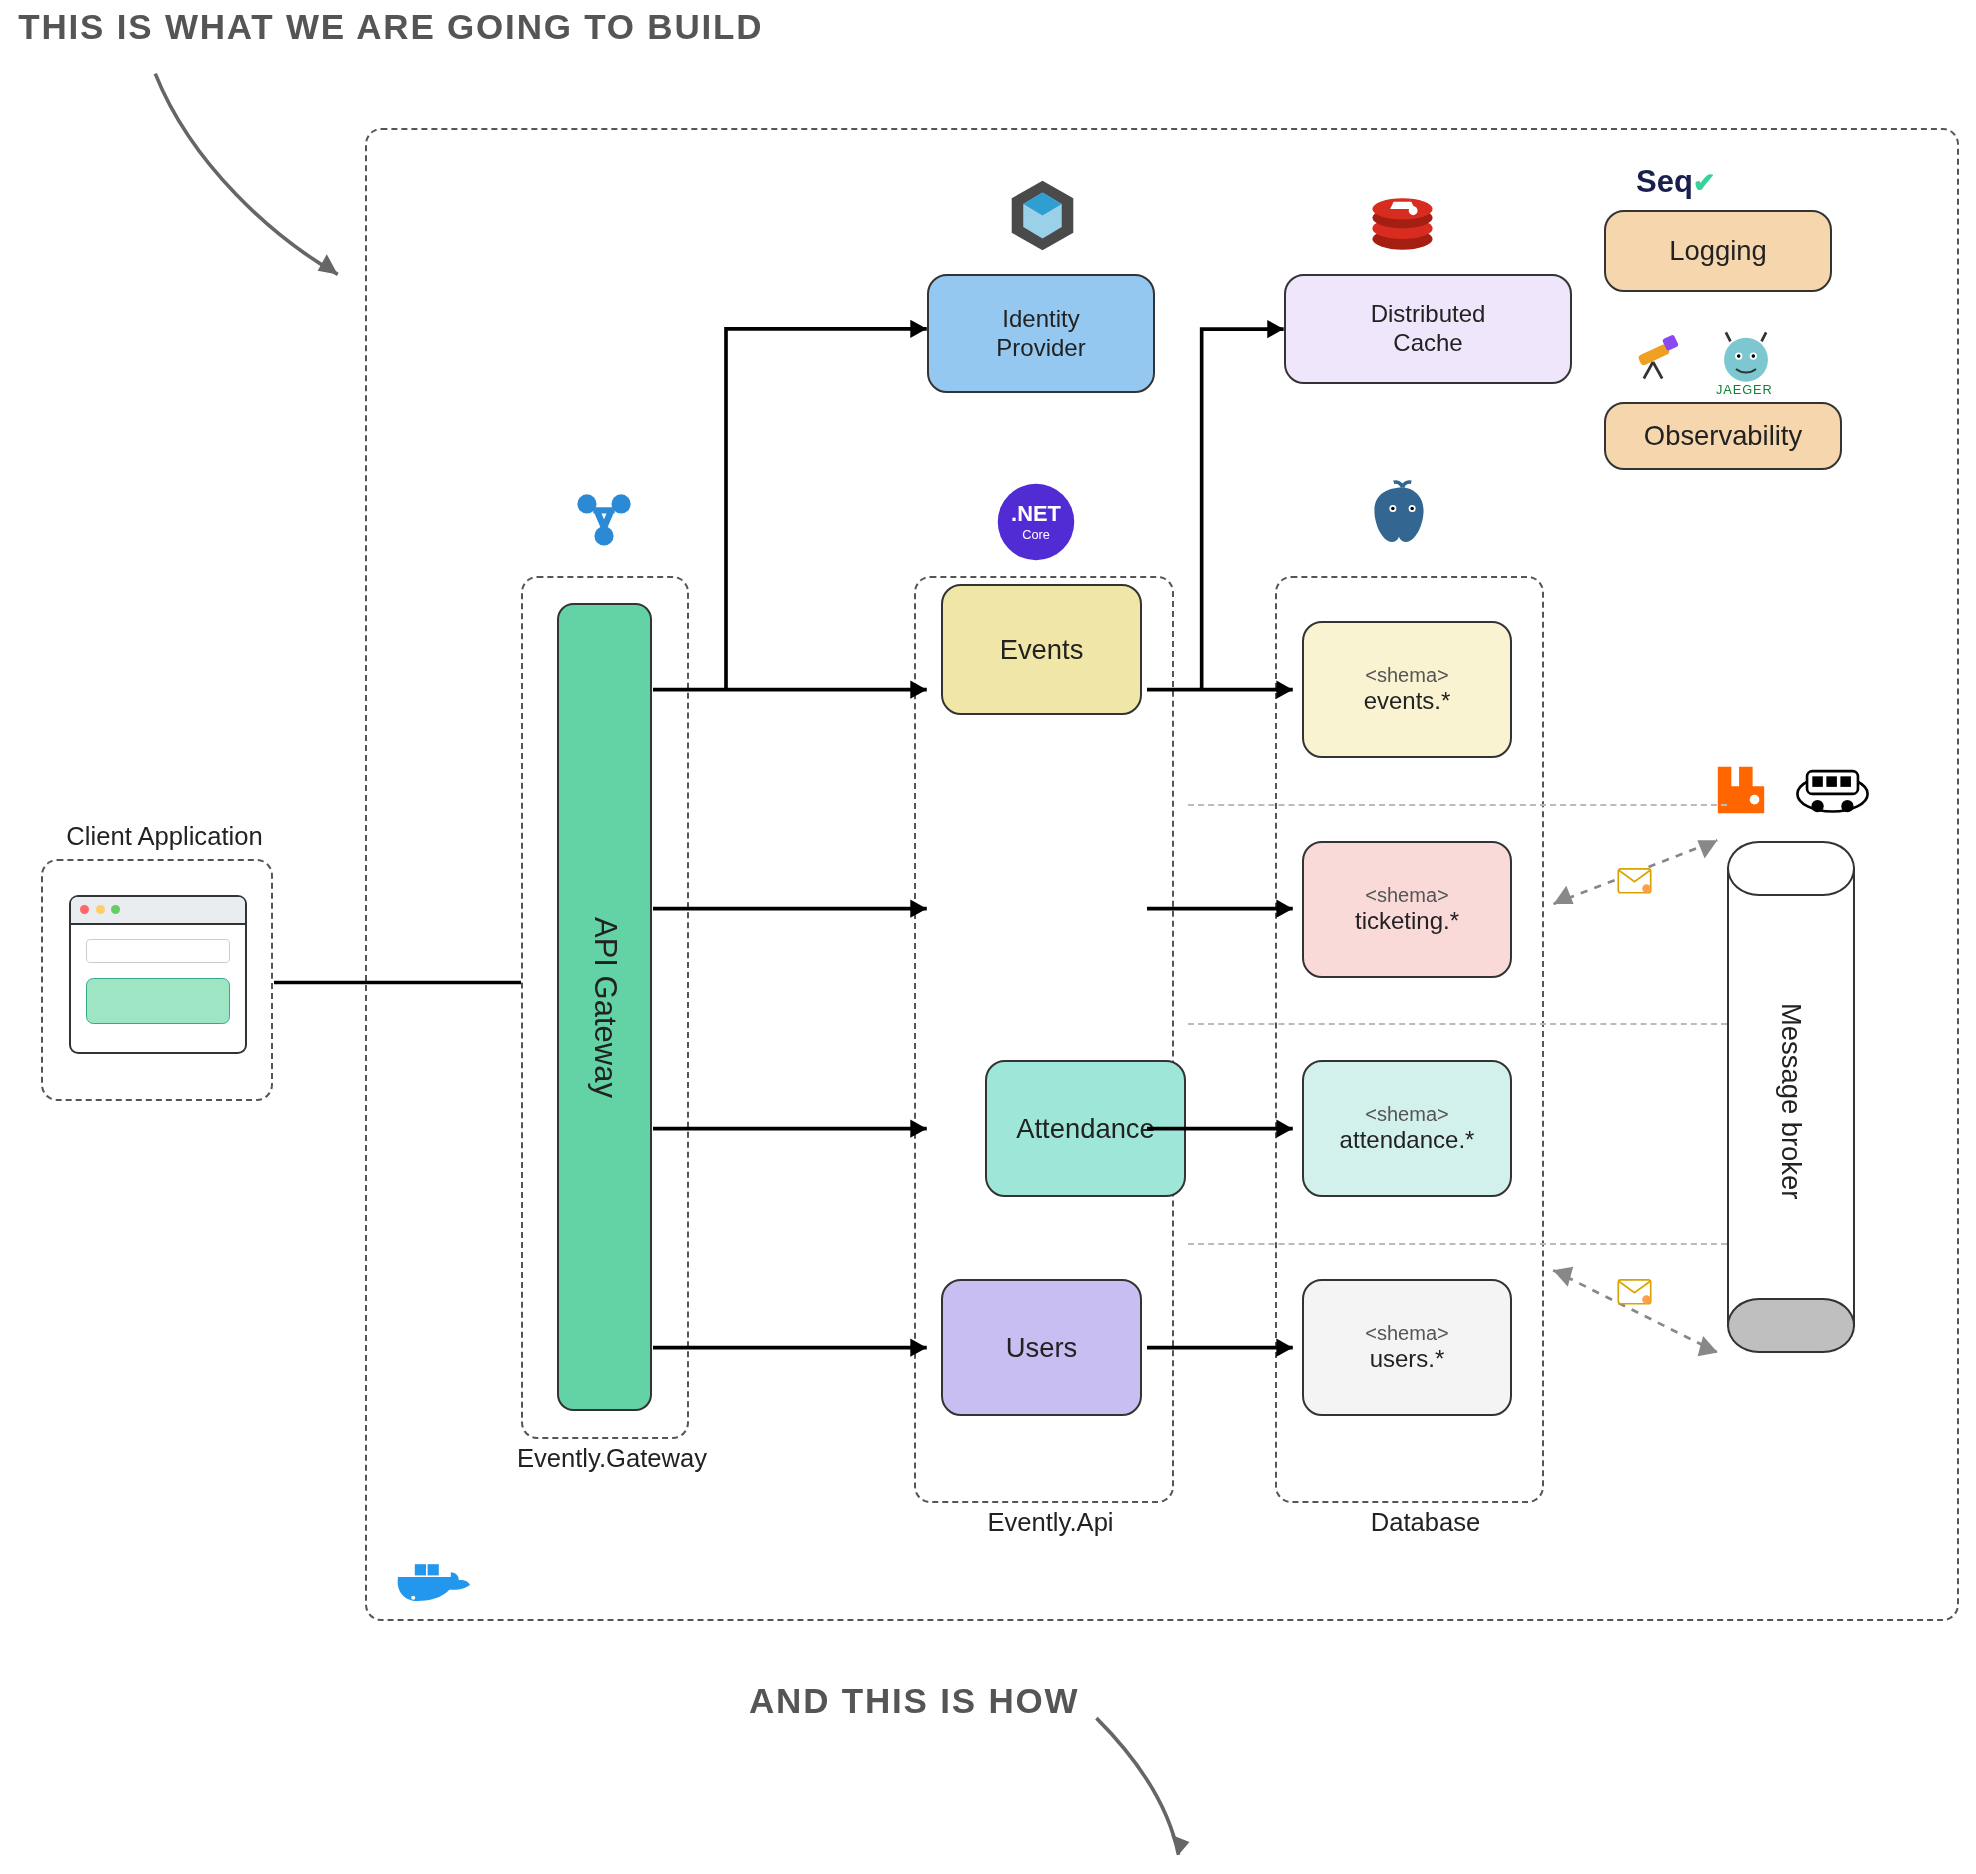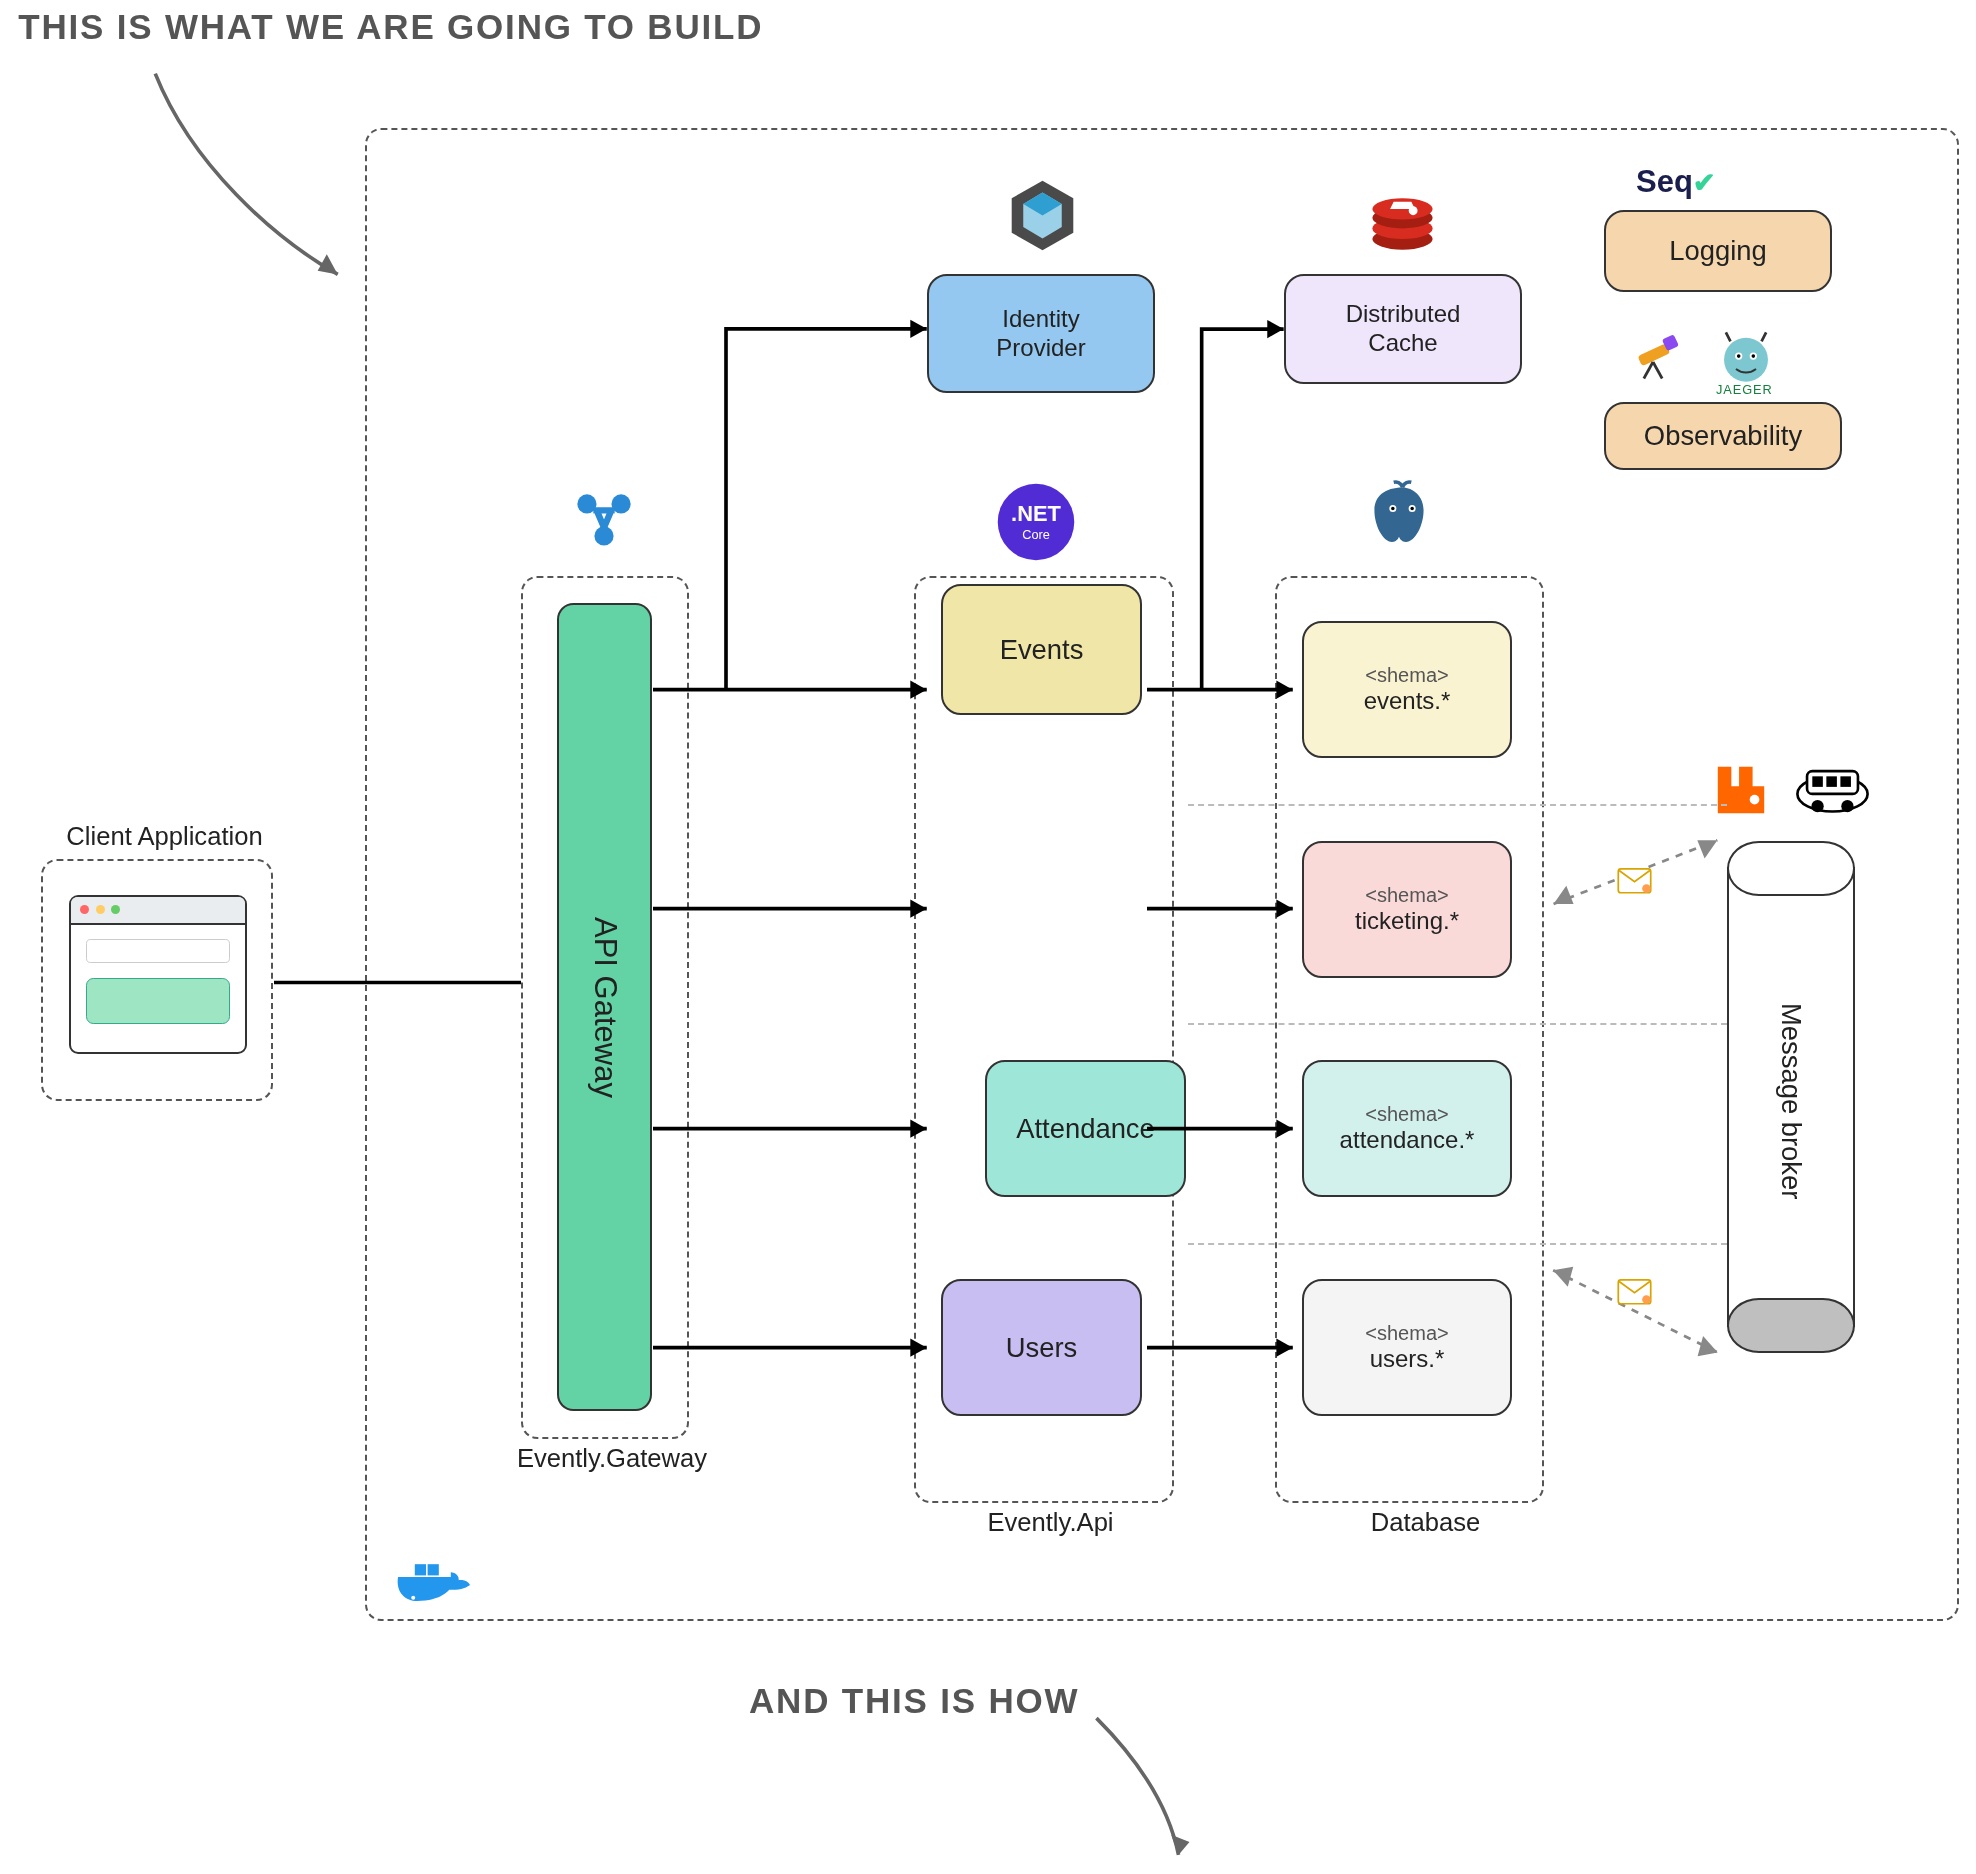--- a/index.html
+++ b/index.html
@@ -218,21 +218,21 @@
   <div class="icon" style="left:1366px; top:187px; width:73px; height:73px;">
     <svg viewBox="0 0 80 70" width="71" height="62">
       <ellipse cx="40" cy="52" rx="34" ry="12" fill="#a41e11"></ellipse>
       <ellipse cx="40" cy="40" rx="34" ry="12" fill="#d82c20"></ellipse>
       <ellipse cx="40" cy="28" rx="34" ry="12" fill="#a41e11"></ellipse>
       <ellipse cx="40" cy="18" rx="34" ry="12" fill="#d82c20"></ellipse>
       <polygon points="30,10 50,10 54,18 26,18" fill="#fff"></polygon>
       <circle cx="52" cy="20" r="5" fill="#fff"></circle>
     </svg>
   </div>
-  <div class="node small-text" style="left:1284px; top:274px; width:238px; height:110px; background:var(--lavender); white-space:pre-line;text-align:center;">Distributed
+  <div class="node small-text" style="left:1284px; top:274px; width:288px; height:110px; background:var(--lavender); white-space:pre-line;text-align:center;">Distributed
 Cache</div>
 
   <div style="position:absolute; left:1636px; top:164px; font-size:31px; font-weight:700; font-family:sans-serif; color:#1a1f4d;">
     <span>Seq</span><span style="color:#36d399; font-size:27.4px;">✔</span>
   </div>
   <div class="node" style="left:1604px; top:210px; width:228px; height:82px; background:var(--lightpeach);">Logging</div>
   <div class="icon" style="left:1626px; top:324px; width:64px; height:64px;">
     <svg viewBox="0 0 60 60" width="55" height="55">
       <rect x="8" y="22" width="34" height="12" rx="4" fill="#f0a020" transform="rotate(-25 25 28)"></rect>
       <rect x="36" y="8" width="14" height="14" rx="3" fill="#8a4af0" transform="rotate(-25 43 15)"></rect>

